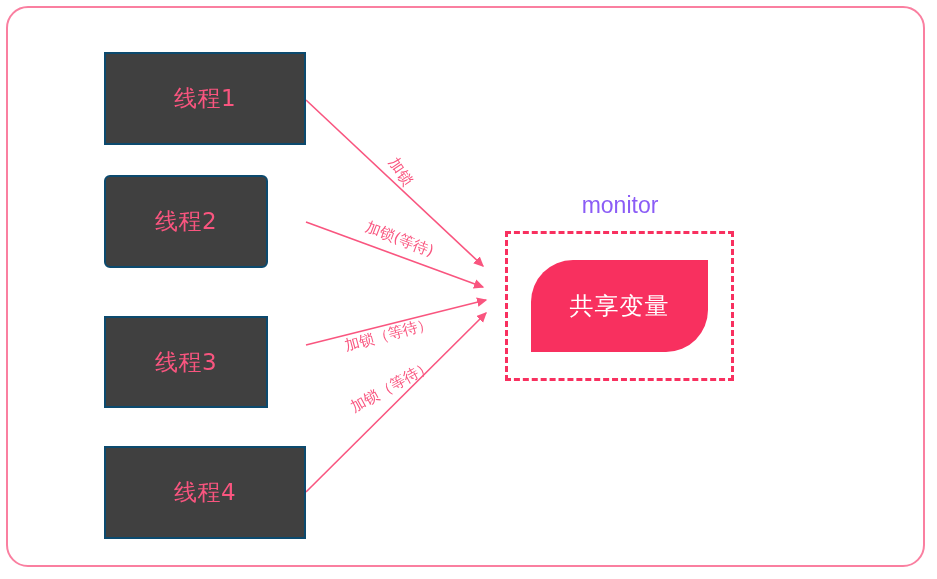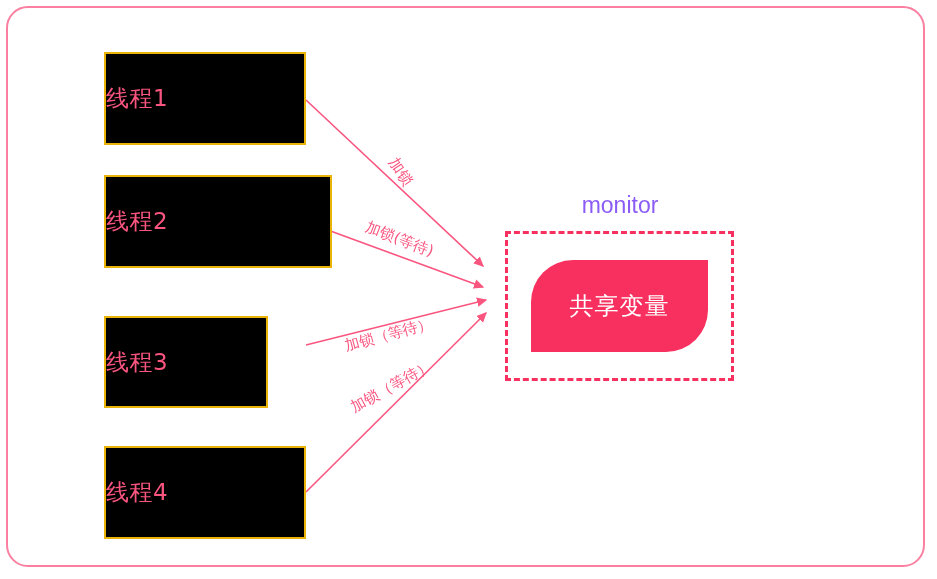--- a/index.html
+++ b/index.html
@@ -27,24 +27,25 @@
     box-sizing: border-box;
     border: 2px solid #f8淡;
     border: 2px solid #fa7fa0;
     border-radius: 22px;
     background: transparent;
   }
   
   .thread-box {
     position: absolute;
     box-sizing: border-box;
-    border: 2px solid #eab308;
-    background: #000000;
+    border: 2px solid #0c4a6e;
+    background: #404040;
     display: flex;
     align-items: center;
+    justify-content: center;
   }
   .thread-label {
     font-size: 23px;
     color: #f9557f;
     letter-spacing: 0.5px;
     font-family: "DejaVu Sans", "Liberation Sans", sans-serif;
   }
   
   #monitor-label {
     position: absolute;
@@ -118,29 +119,29 @@
     <line x1="306" y1="100" x2="483" y2="266" stroke="#f9557f" stroke-width="1.6" marker-end="url(#arrowhead)"></line>
     <line x1="306" y1="222" x2="483" y2="287" stroke="#f9557f" stroke-width="1.6" marker-end="url(#arrowhead)"></line>
     <line x1="306" y1="345" x2="486" y2="300" stroke="#f9557f" stroke-width="1.6" marker-end="url(#arrowhead)"></line>
     <line x1="306" y1="492" x2="486" y2="313" stroke="#f9557f" stroke-width="1.6" marker-end="url(#arrowhead)"></line>
   </svg>
 
   <div class="thread-box" style="left:104px; top:52px; width:202px; height:93px;">
     <span class="thread-label">线程1</span>
   </div>
 
-  <div class="thread-box" style="left:104px; top:175px; width:228px; height:93px;">
+  <div class="thread-box" style="left:104px; top:175px; width:164px; height:93px;border-radius:6px;">
     <span class="thread-label">线程2</span>
   </div>
 
   <div class="thread-box" style="left:104px; top:316px; width:164px; height:92px;">
     <span class="thread-label">线程3</span>
   </div>
 
-  <div class="thread-box" style="left:104px; top:446px; width:202px; height:93px;text-decoration:underline;">
+  <div class="thread-box" style="left:104px; top:446px; width:202px; height:93px;">
     <span class="thread-label">线程4</span>
   </div>
 
   <div class="arrow-label" style="left:392px; top:150px; transform: rotate(56deg);">加锁</div>
 
   <div class="arrow-label" style="left:366px; top:217px; transform: rotate(21deg);">加锁(等待)</div>
 
   <div class="arrow-label" style="left:345px; top:337px; transform: rotate(-15deg);">加锁（等待）</div>
 
   <div class="arrow-label" style="left:352px; top:399px; transform: rotate(-29deg);">加锁（等待）</div>

